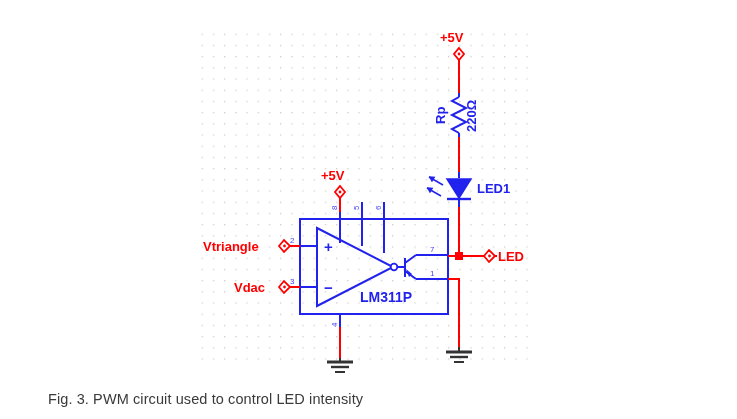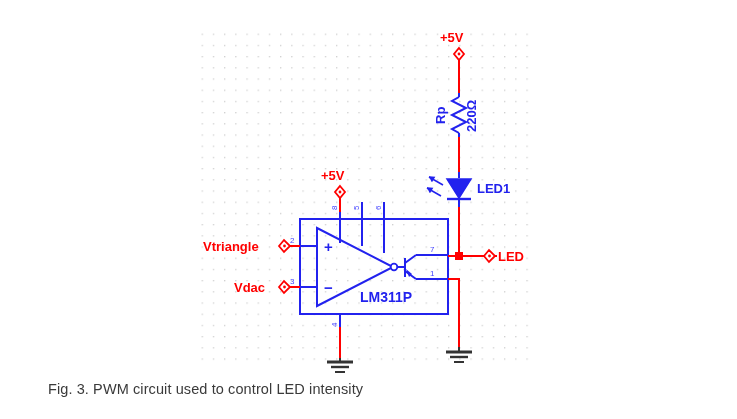--- a/index.html
+++ b/index.html
@@ -20,21 +20,21 @@
     width: 737px;
     height: 419px;
   }
   .schematic-svg {
     position: absolute;
     left: 0; top: 0;
   }
   .caption {
     position: absolute;
     left: 48px;
-    top: 381px;
+    top: 391px;
     font-family: "Liberation Sans", sans-serif;
     font-size: 14.5px;
     color: #3a3a3a;
     white-space: nowrap;
     letter-spacing: 0.1px;
   }
   text {
     font-family: "Liberation Sans", sans-serif;
   }
   .lbl-red {

